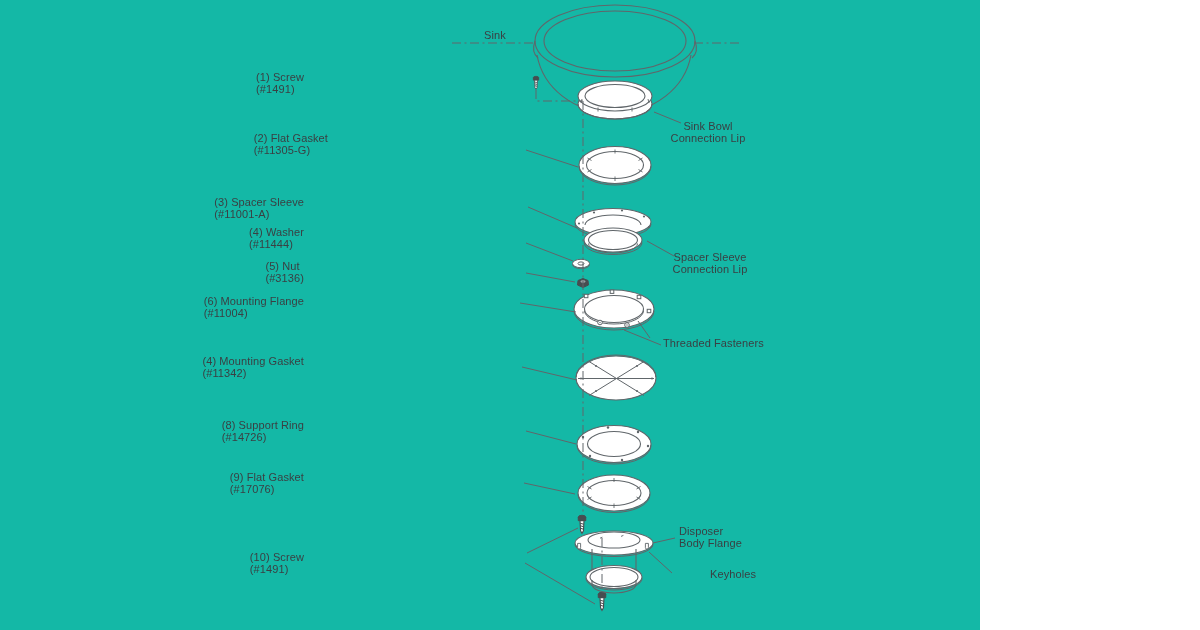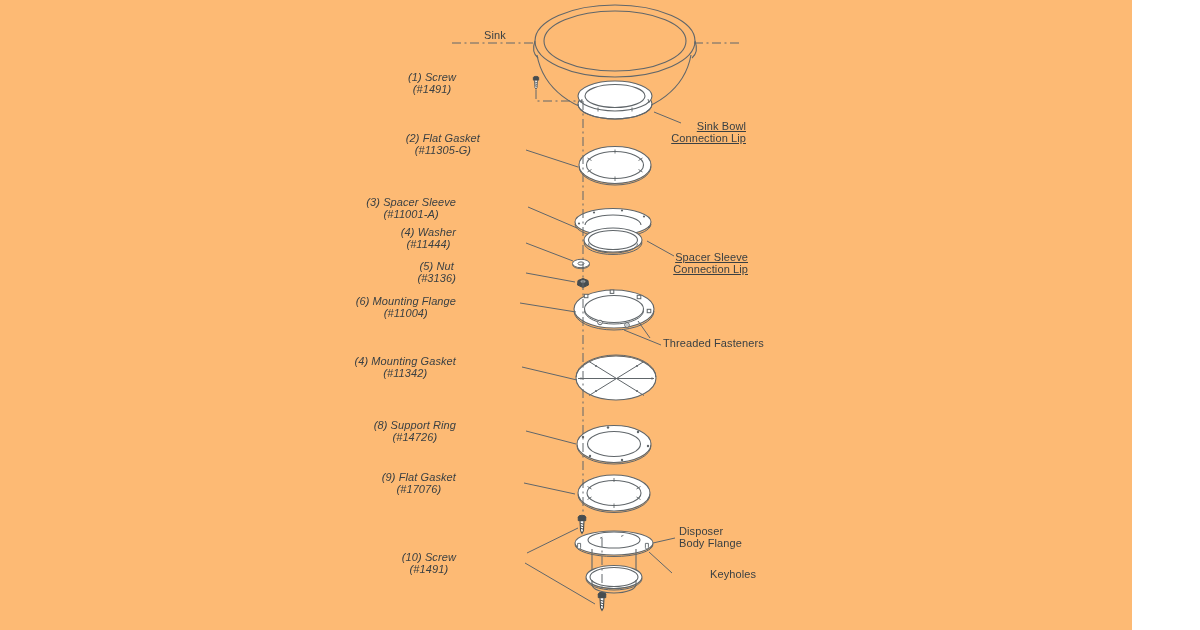--- a/index.html
+++ b/index.html
@@ -1,21 +1,21 @@
 <!DOCTYPE html>
 <html><head>
 <meta charset="utf-8">
 <style>
   html,body{margin:0;padding:0;background:#ffffff;}
-  #stage{position:relative;width:1132px;height:630px;background:#fdba74;overflow:hidden;
+  #stage{position:relative;width:980px;height:630px;background:#14b8a6;overflow:hidden;
          font-family:"Liberation Sans", sans-serif;}
   #art{position:absolute;left:0;top:0;}
   .lbl{position:absolute;font-size:11px;line-height:12px;color:#3a4043;letter-spacing:0.1px;white-space:nowrap;}
-  .lbl.right-align{text-align:center;font-style:italic;}
-  .lbl.center{text-align:right;white-space:normal;text-decoration:underline;}
+  .lbl.right-align{text-align:left;}
+  .lbl.center{text-align:center;white-space:normal;}
   .lbl div{white-space:nowrap;}
 </style>
 </head>
 <body>
 
 <div id="stage">
 
 <svg id="art" width="1200" height="630" viewBox="0 0 1200 630">
   <defs>
     <g id="screw-glyph">

